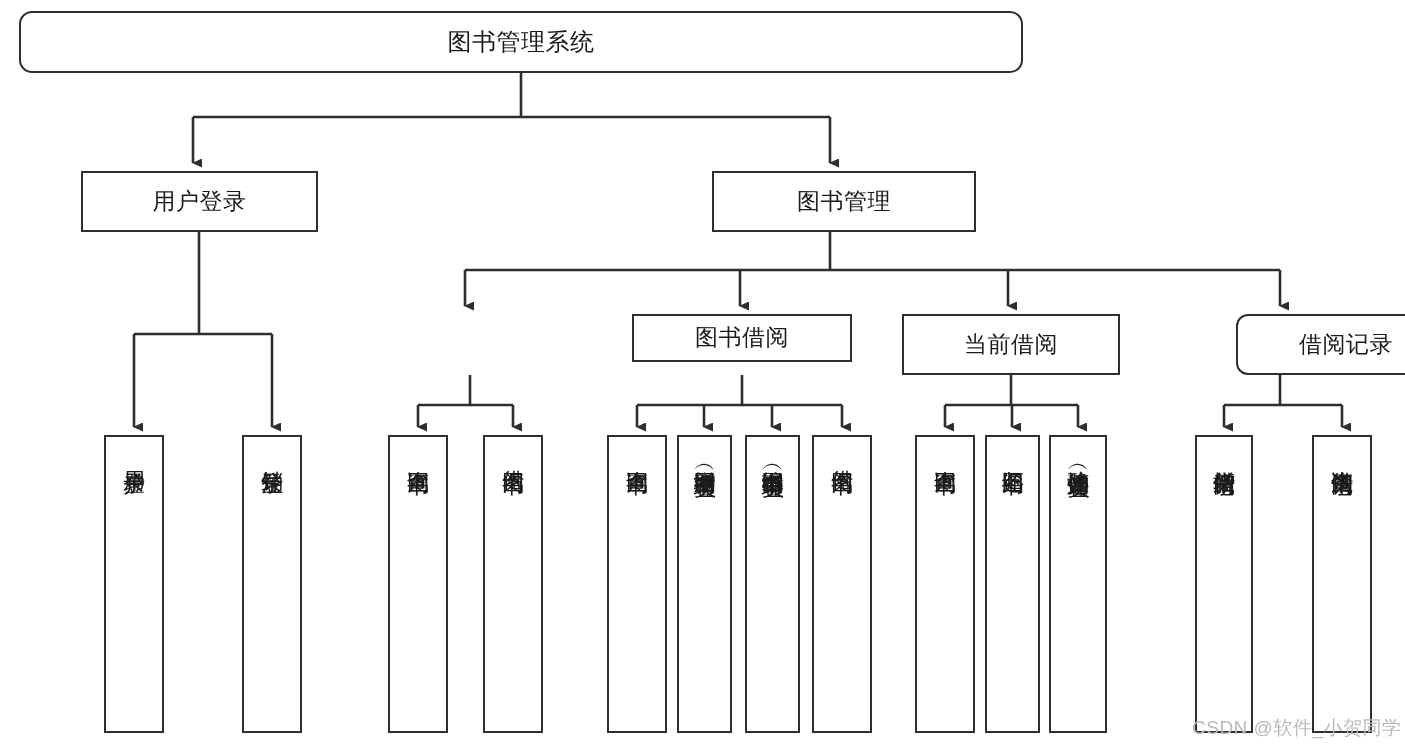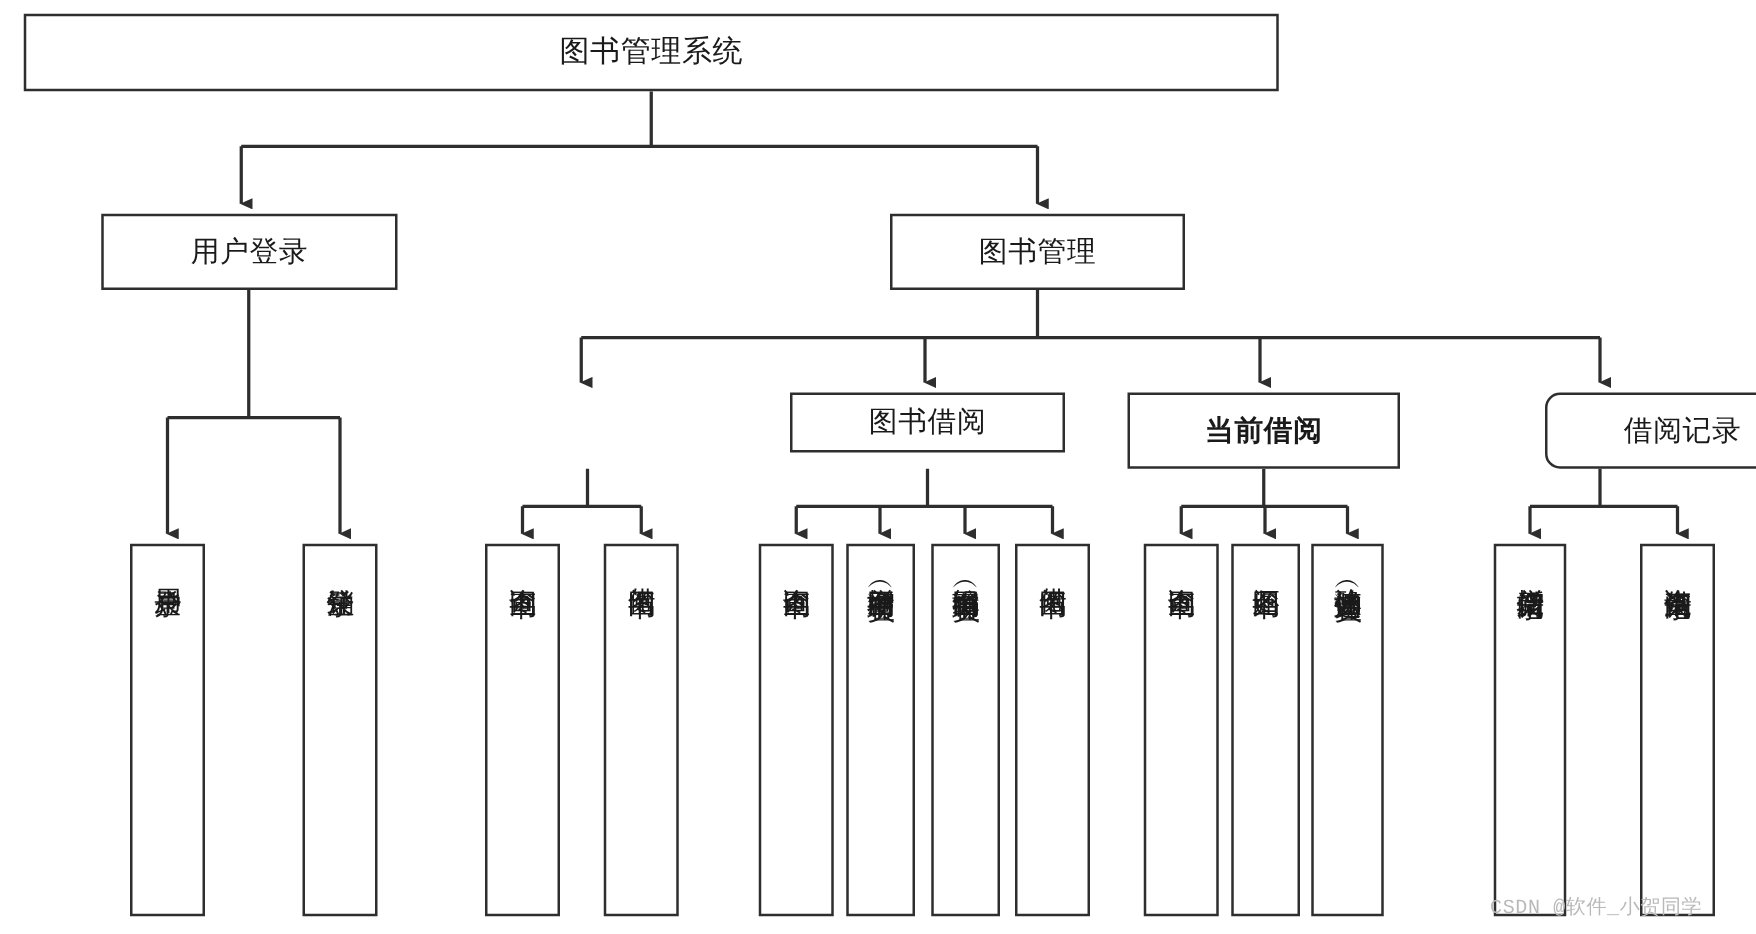--- a/index.html
+++ b/index.html
@@ -57,25 +57,24 @@
     writing-mode: vertical-rl;
     text-orientation: upright;
     font-size: 22px;
     line-height: 1.12;
     letter-spacing: 1px;
     white-space: nowrap;
   }
   .watermark {
     position: absolute;
     color: #b9b9b9;
-    font-size: 16px;
+    font-size: 19px;
     letter-spacing: 0.5px;
     white-space: nowrap;
     pointer-events: none;
-    font-family: Liberation Mono, monospace;
   }
 </style>
 </head>
 <body>
 
 <div id="diagram-root">
 
   <svg id="diagram-svg" viewBox="0 0 1405 747" xmlns="http://www.w3.org/2000/svg">
     <defs>
       <marker id="arrowhead" markerWidth="9" markerHeight="10" refX="4.5" refY="9" orient="auto" markerUnits="userSpaceOnUse">
@@ -119,38 +118,38 @@
       <path d="M 1012 405 L 1012 427" marker-end="url(#arrowhead)"></path>
       <path d="M 1078 405 L 1078 427" marker-end="url(#arrowhead)"></path>
 
       <path d="M 1280 375 L 1280 405"></path>
       <path d="M 1224 405 L 1342 405"></path>
       <path d="M 1224 405 L 1224 427" marker-end="url(#arrowhead)"></path>
       <path d="M 1342 405 L 1342 427" marker-end="url(#arrowhead)"></path>
     </g>
   </svg>
 
-  <div class="node root horiz" style="left:19px; top:11px; width:1004px; height:62px;">
+  <div class="node root horiz" style="left:19px; top:11px; width:1004px; height:62px;border-radius:13px;">
     <span class="node-label">图书管理系统</span>
   </div>
 
   <div class="node horiz" style="left:81px; top:171px; width:237px; height:61px;">
     <span class="node-label">用户登录</span>
   </div>
 
-  <div class="node horiz" style="left:712px; top:171px; width:236px; height:61px;align-items:center;">
+  <div class="node horiz" style="left:712px; top:171px; width:264px; height:61px;align-items:center;">
     <span class="node-label">图书管理</span>
   </div>
 
 
   <div class="node horiz" style="left:632px; top:314px; width:220px; height:48px;">
     <span class="node-label">图书借阅</span>
   </div>
 
-  <div class="node horiz" style="left:902px; top:314px; width:218px; height:61px;font-weight:bold;">
+  <div class="node horiz" style="left:902px; top:314px; width:218px; height:61px;">
     <span class="node-label">当前借阅</span>
   </div>
 
   <div class="node horiz" style="left:1236px; top:314px; width:220px; height:61px;border-radius:12px;">
     <span class="node-label">借阅记录</span>
   </div>
 
   <div class="node vert" style="left:104px; top:435px; width:60px; height:298px;">
     <span class="node-label">用户登录</span>
   </div>

